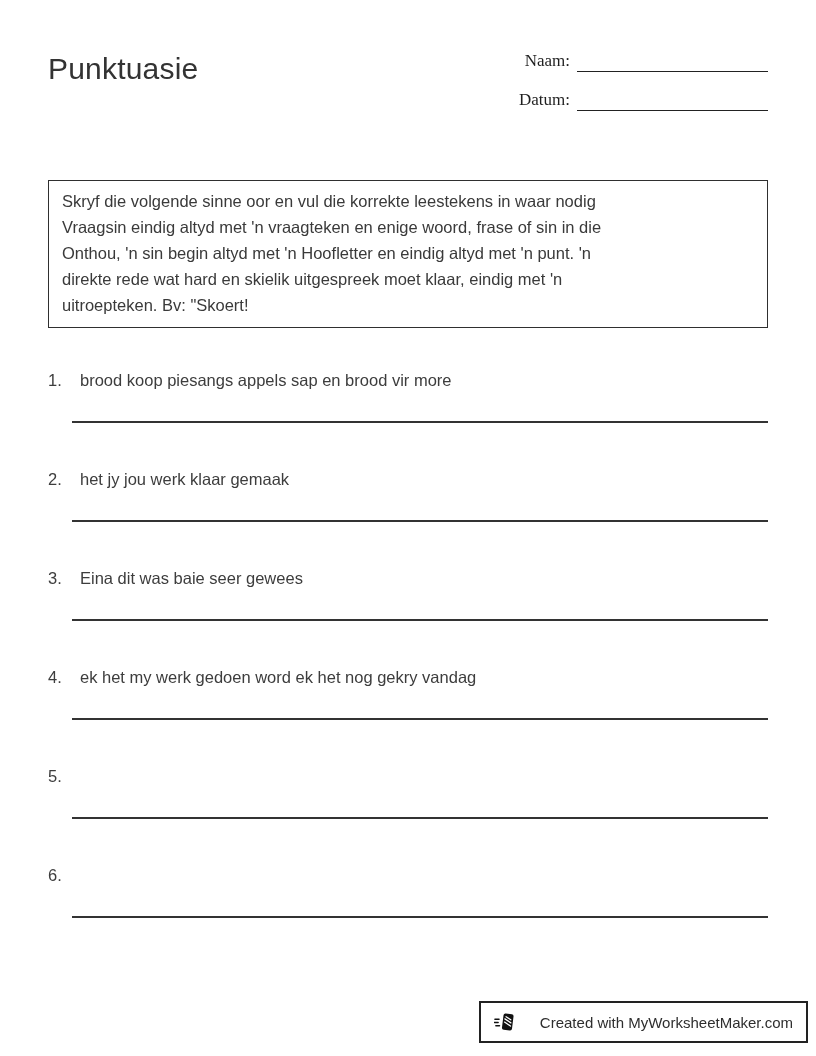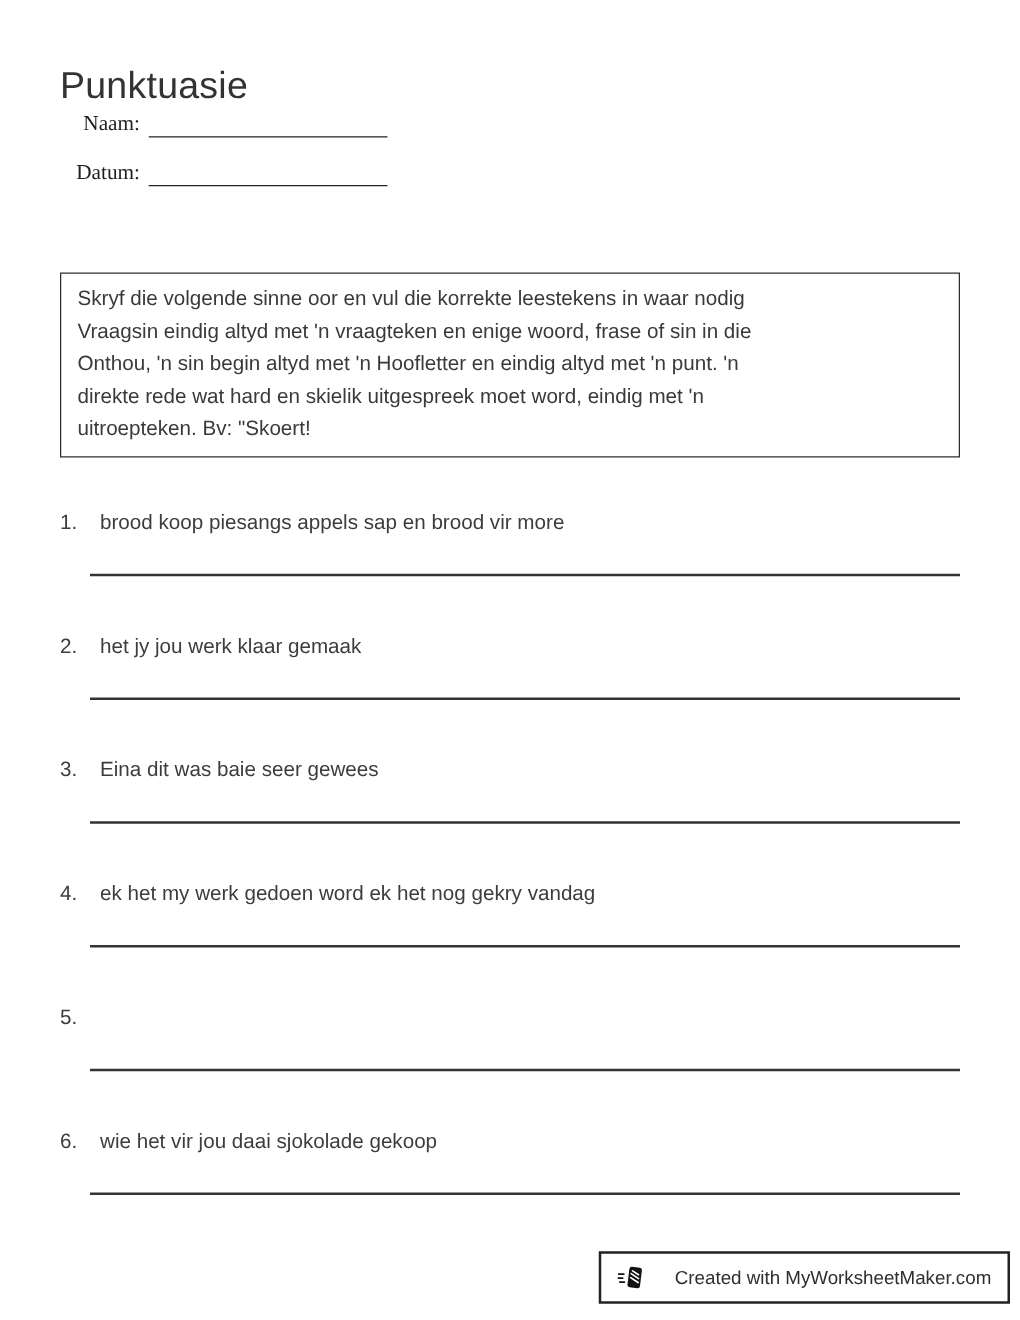--- a/index.html
+++ b/index.html
@@ -15,21 +15,20 @@
     color: #3d3d3d;
     overflow: hidden;
   }
   .content {
     padding: 48px 48px 0 48px;
   }
   .header-row {
     display: flex;
     justify-content: space-between;
     align-items: flex-start;
-    flex-direction: column;
   }
   .page-title {
     font-size: 30px;
     font-weight: 400;
     color: #333333;
     margin: 0;
     margin-top: 4px;
     letter-spacing: 0.2px;
   }
   .fields {
@@ -126,21 +125,21 @@
         <span class="field-label">Datum:</span>
         <span class="field-line"></span>
       </div>
     </div>
   </div>
 
   <div class="instruction-box">
     <div>Skryf die volgende sinne oor en vul die korrekte leestekens in waar nodig</div>
     <div>Vraagsin eindig altyd met 'n vraagteken en enige woord, frase of sin in die</div>
     <div>Onthou, 'n sin begin altyd met 'n Hoofletter en eindig altyd met 'n punt. 'n</div>
-    <div>direkte rede wat hard en skielik uitgespreek moet word, eindig met 'n</div>
+    <div>direkte rede wat hard en skielik uitgespreek moet klaar, eindig met 'n</div>
     <div>uitroepteken. Bv: "Skoert!</div>
   </div>
 
   <div class="items">
 
     <div class="item">
       <div class="item-row">
         <span class="item-number">1.</span>
         <span class="item-text">brood koop piesangs appels sap en brood vir more</span>
       </div>
@@ -174,21 +173,20 @@
     <div class="item">
       <div class="item-row">
         <span class="item-number">5.</span>
       </div>
       <div class="answer-line"></div>
     </div>
 
     <div class="item">
       <div class="item-row">
         <span class="item-number">6.</span>
-        <span class="item-text">wie het vir jou daai sjokolade gekoop</span>
       </div>
       <div class="answer-line"></div>
     </div>
 
   </div>
 </div>
 
 <div class="footer-box">
   <svg class="logo" viewBox="0 0 24 24" aria-hidden="true">
     <g stroke="#111111" stroke-width="1.6" stroke-linecap="round">

